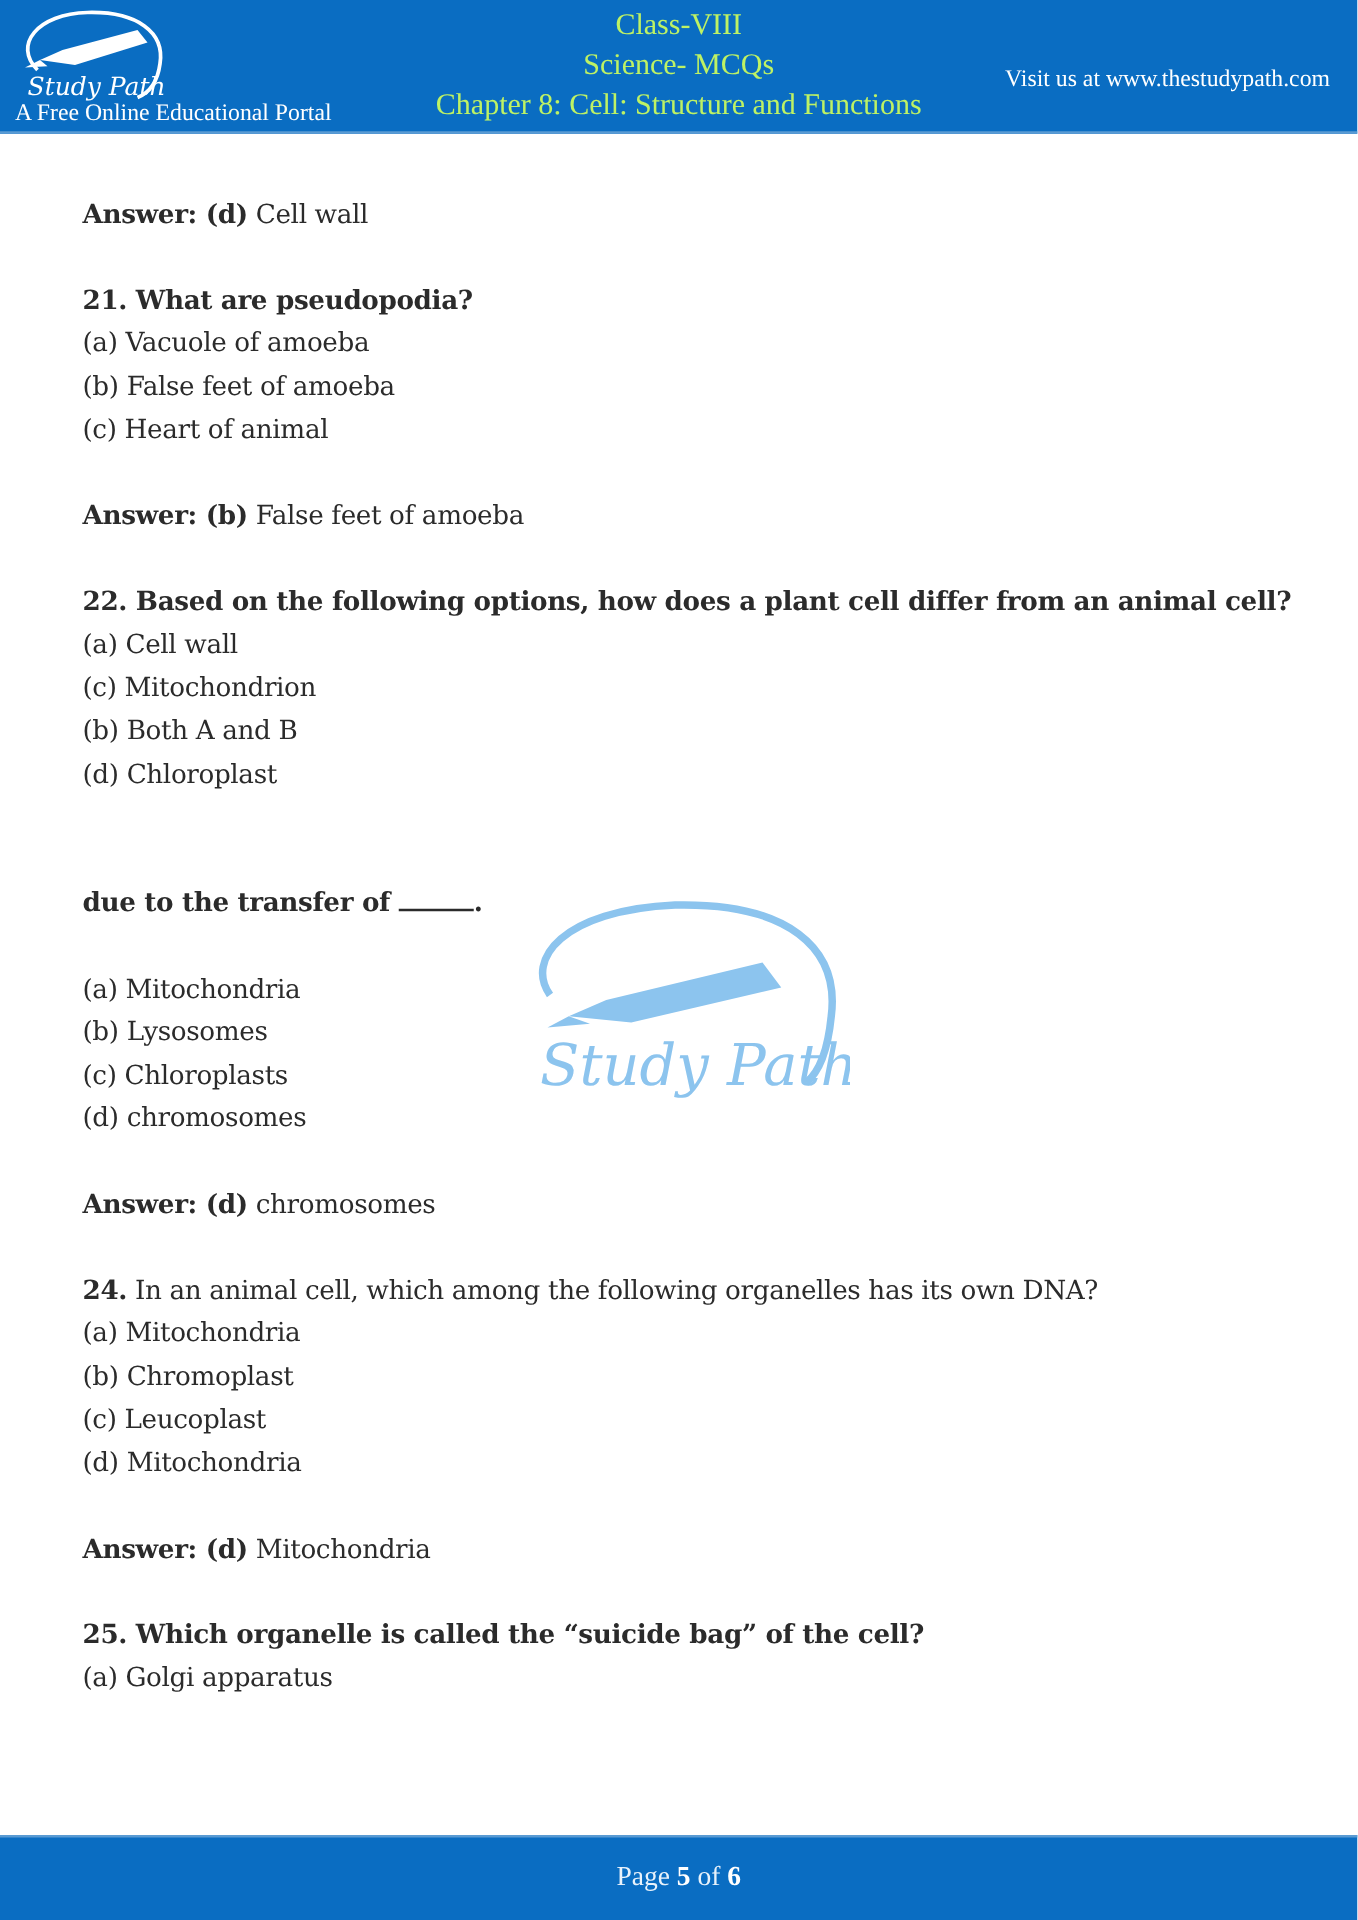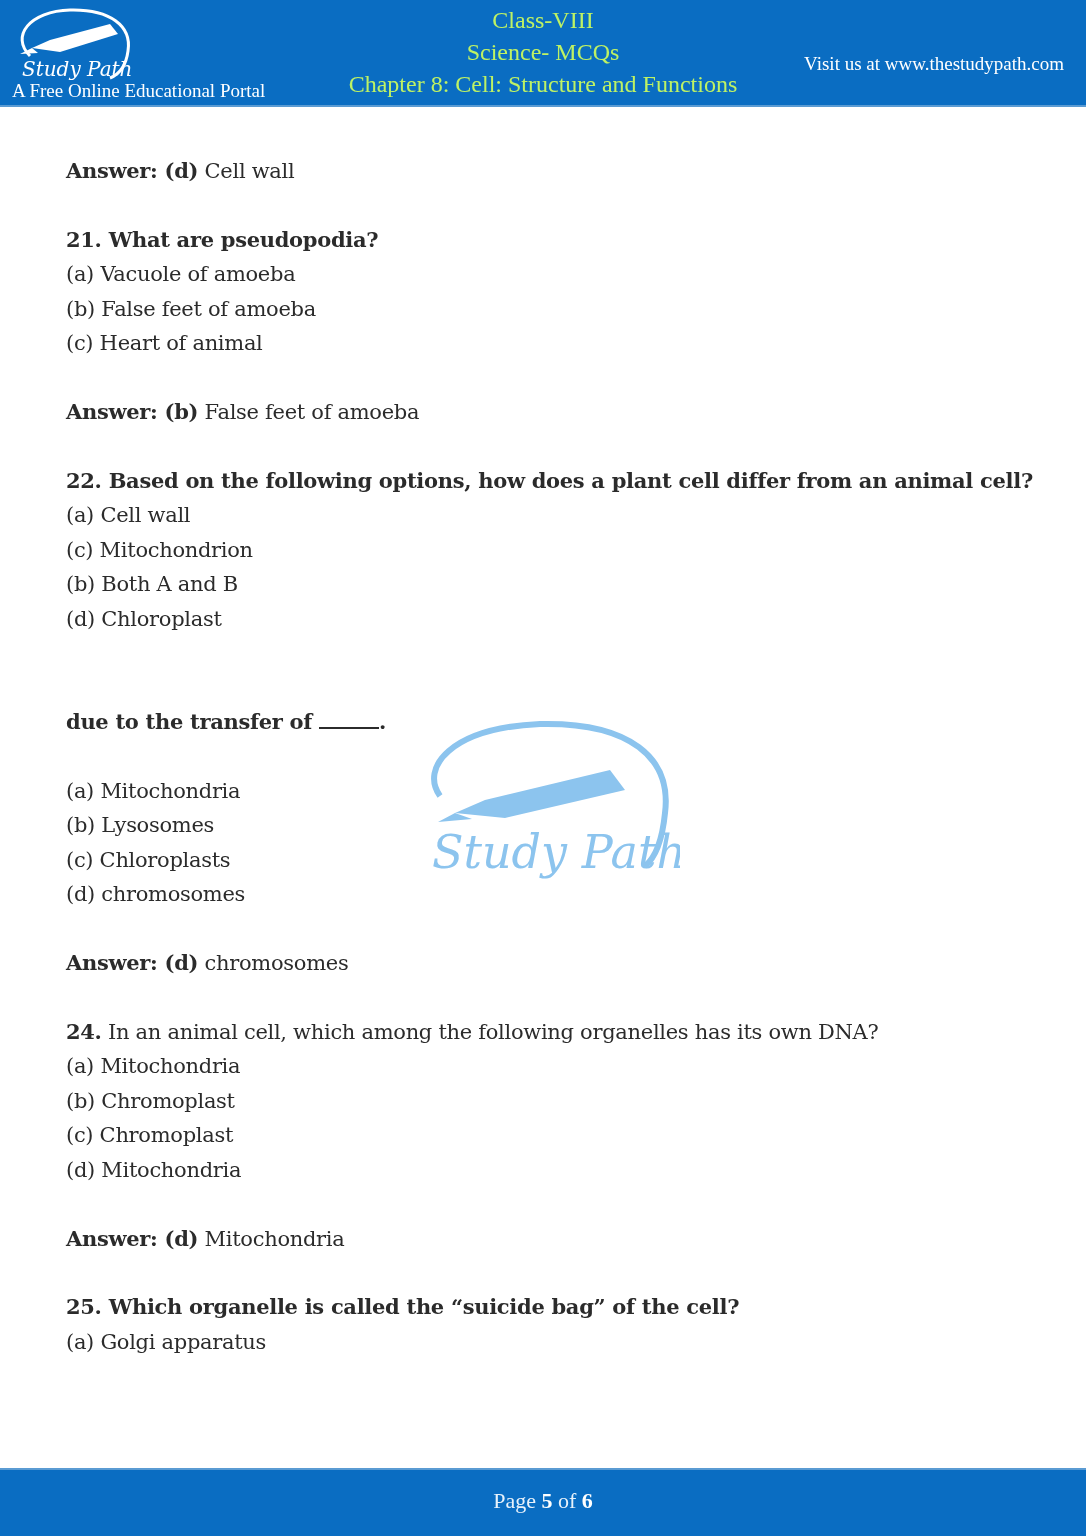--- a/index.html
+++ b/index.html
@@ -118,21 +118,21 @@
   <div class="line">
     <span class="b">Answer: (d)</span><span> chromosomes</span>
   </div>
   <div class="gap"></div>
 
   <div class="line">
     <span class="b">24.</span><span> In an animal cell, which among the following organelles has its own DNA?</span>
   </div>
   <div class="line">(a) Mitochondria</div>
   <div class="line">(b) Chromoplast</div>
-  <div class="line">(c) Chromoplast</div>
+  <div class="line">(c) Leucoplast</div>
   <div class="line">(d) Mitochondria</div>
   <div class="gap"></div>
   <div class="line">
     <span class="b">Answer: (d)</span><span> Mitochondria</span>
   </div>
   <div class="gap"></div>
 
   <div class="line b">
     <span>25.</span><span> Which organelle is called the “suicide bag” of the cell?</span>
   </div>

